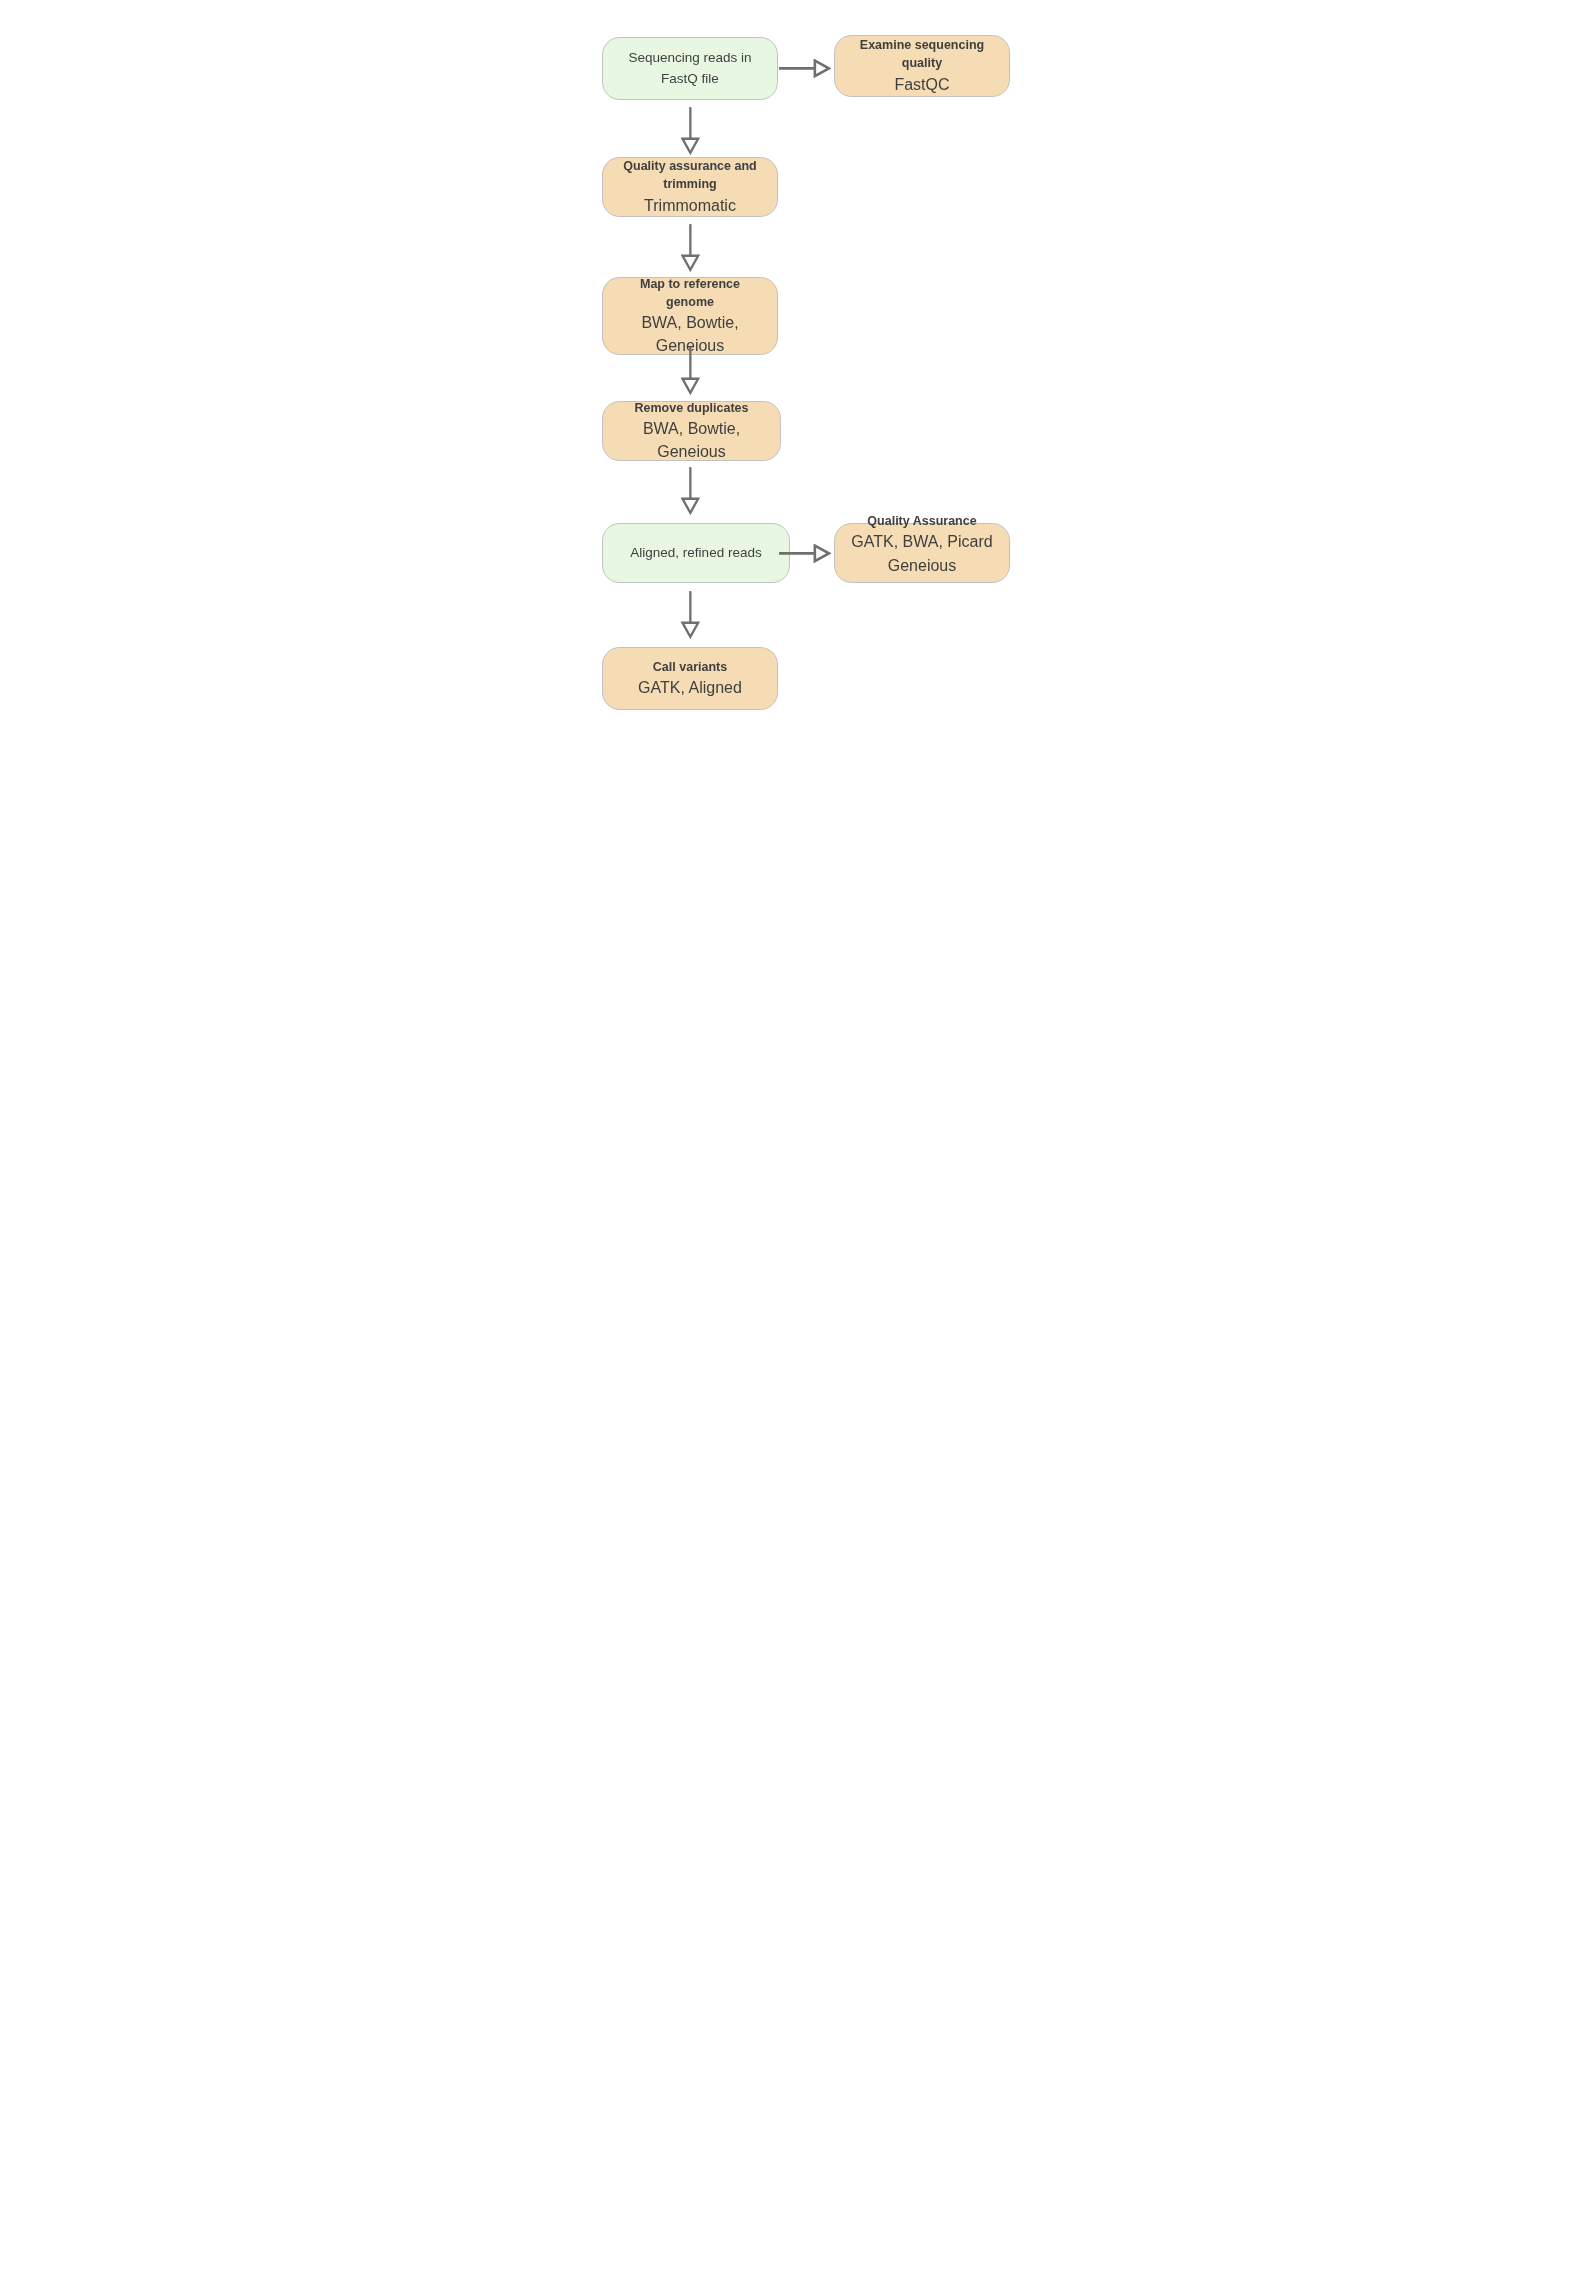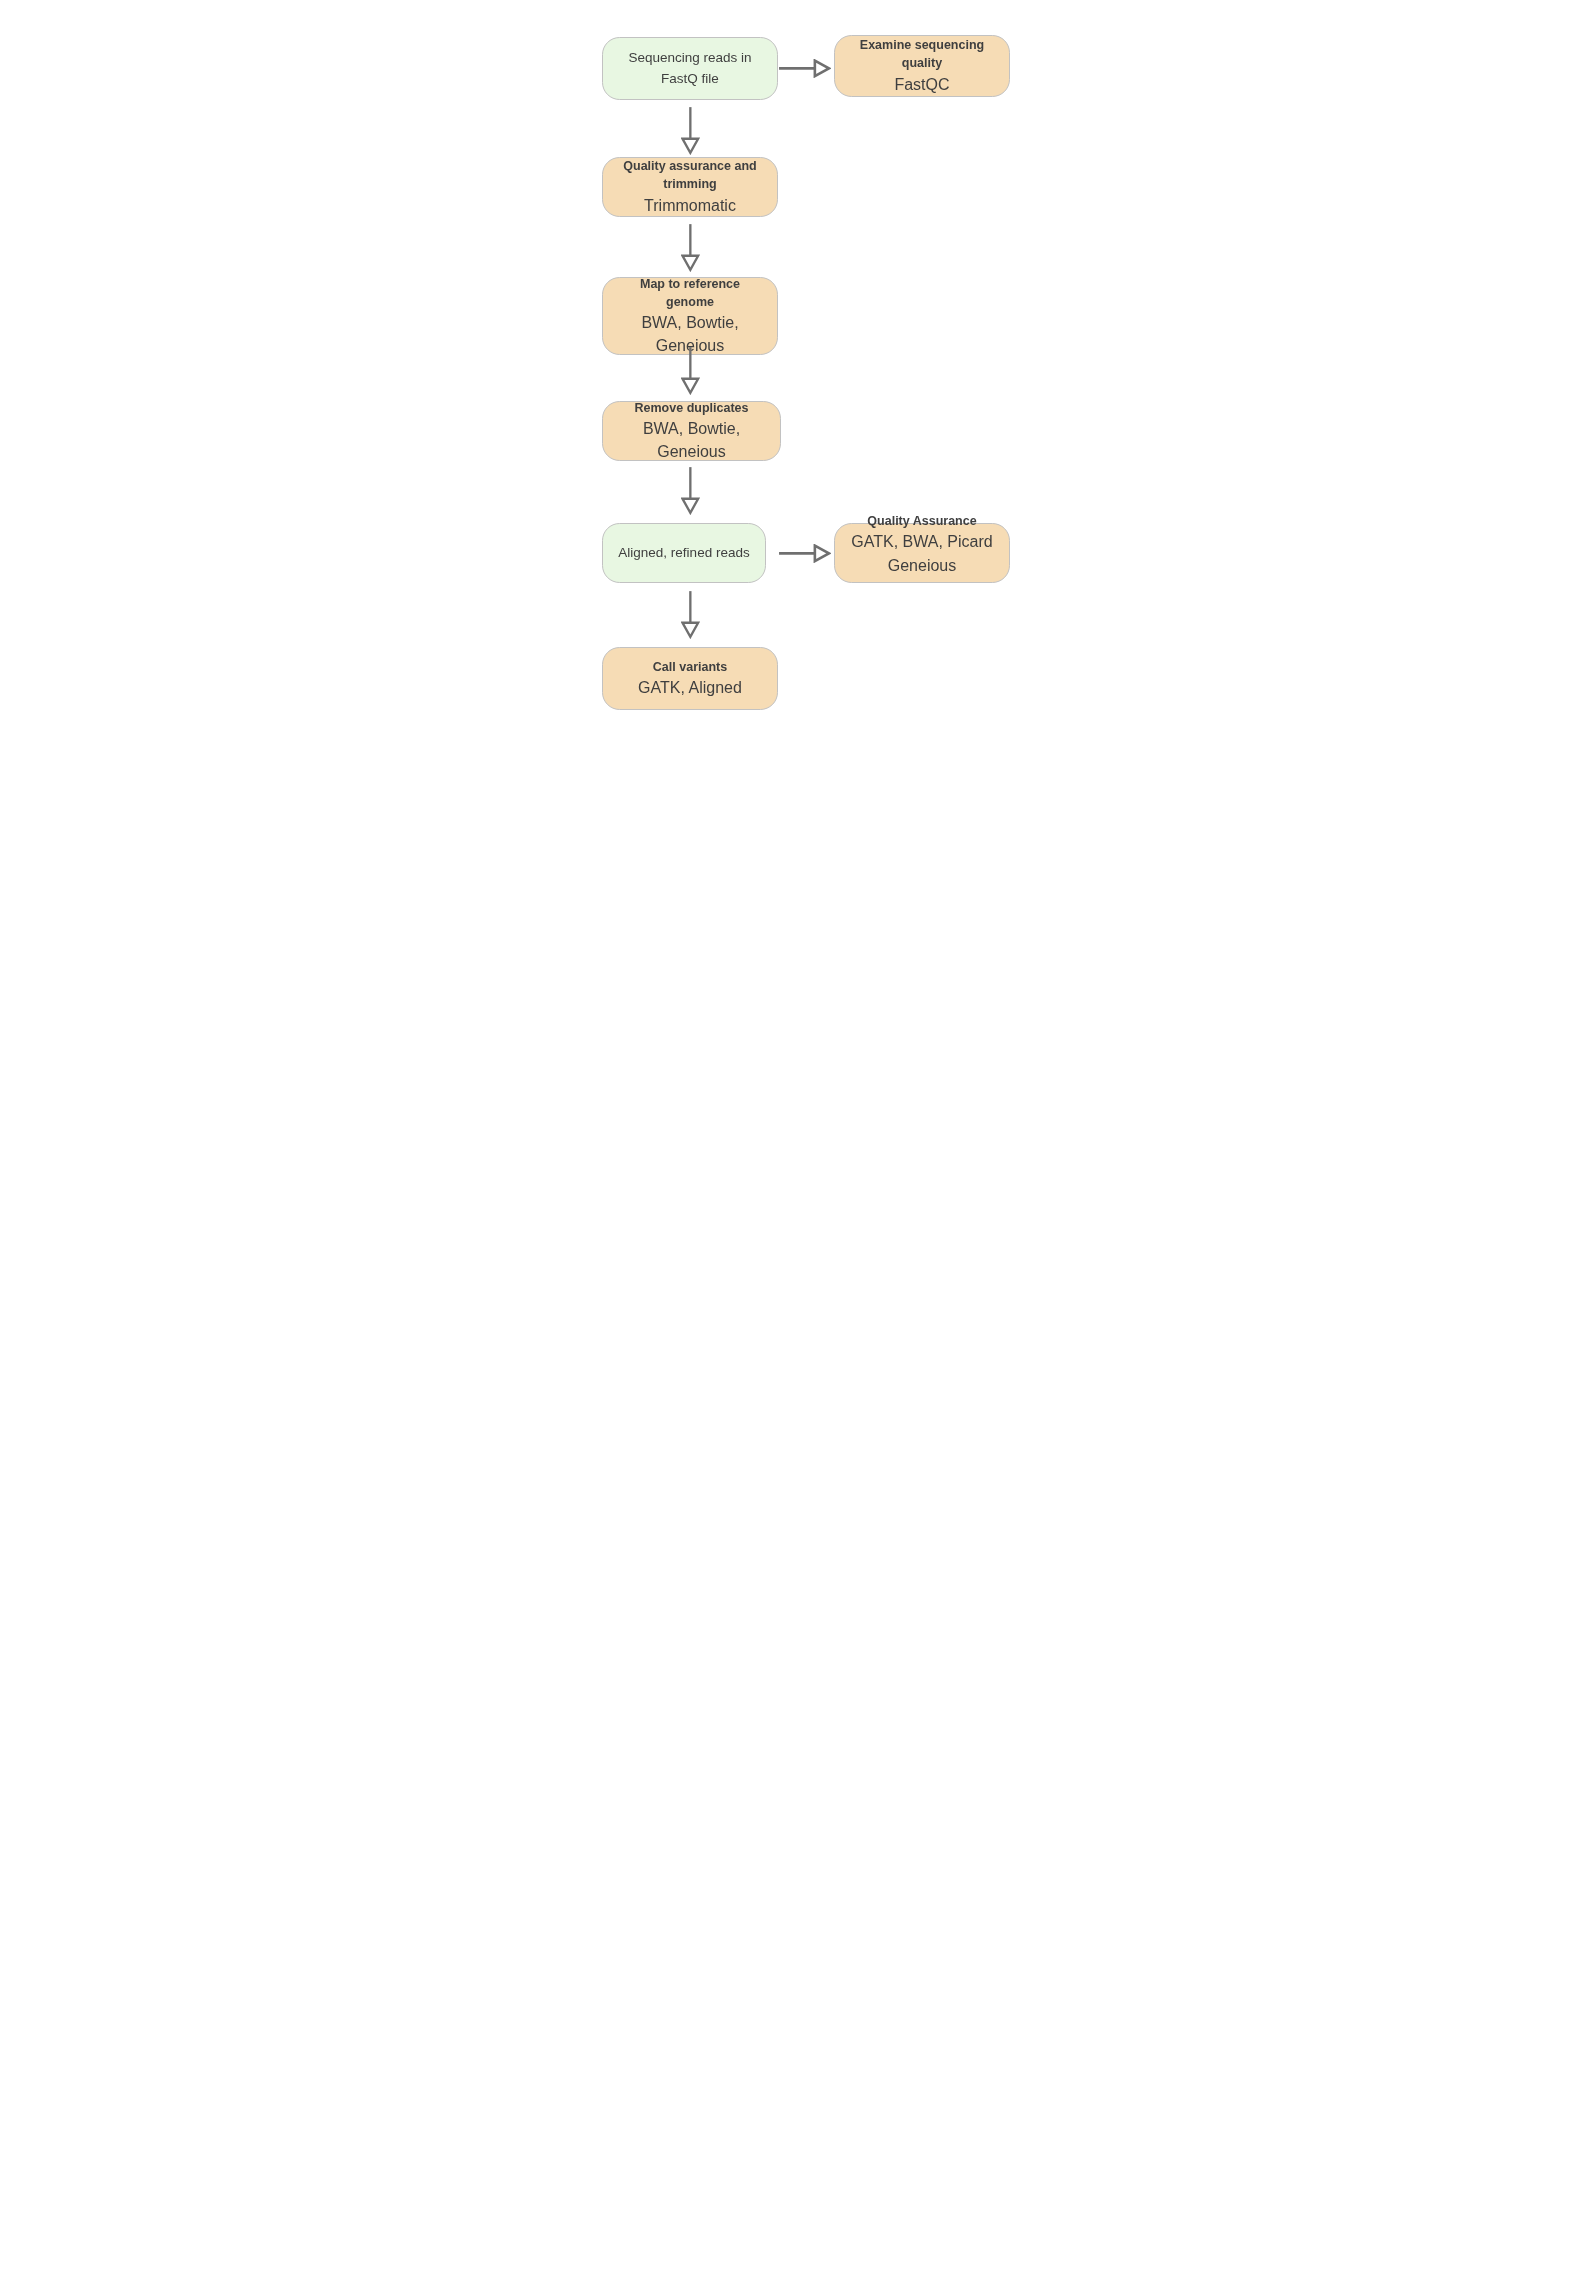--- a/index.html
+++ b/index.html
@@ -119,21 +119,21 @@
     <div class="subtitle">BWA, Bowtie, Geneious</div>
   </div>
 
   <div class="arrow" style="left:152px; top:467px;">
     <svg width="18.7" height="48" viewBox="0 0 36 92">
       <line x1="18" y1="0" x2="18" y2="61" stroke="var(--arrow)" stroke-width="4.5"></line>
       <polygon points="3,61 33,61 18,88" fill="var(--background)" stroke="var(--arrow)" stroke-width="4.5"></polygon>
     </svg>
   </div>
 
-  <div class="node green" style="left:73px; top:523px; width:164px; height:60px;">
+  <div class="node green" style="left:73px; top:523px; width:188px; height:60px;">
     <div class="label">Aligned, refined reads</div>
   </div>
 
   <div class="arrow" style="left:250px; top:544px;">
     <svg width="52" height="18.7" viewBox="0 0 100 36">
       <line x1="0" y1="18" x2="69" y2="18" stroke="var(--arrow)" stroke-width="5"></line>
       <polygon points="69,3 96,18 69,33" fill="var(--background)" stroke="var(--arrow)" stroke-width="5"></polygon>
     </svg>
   </div>
 

